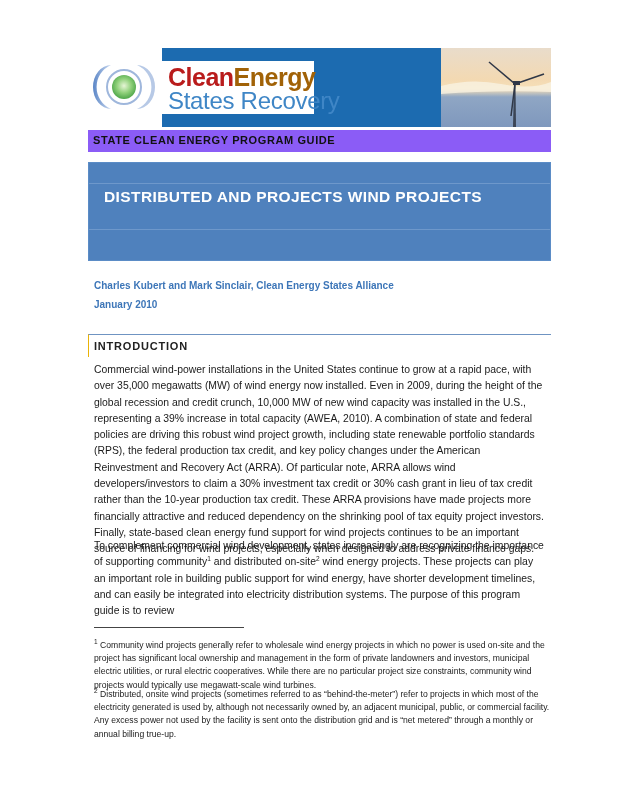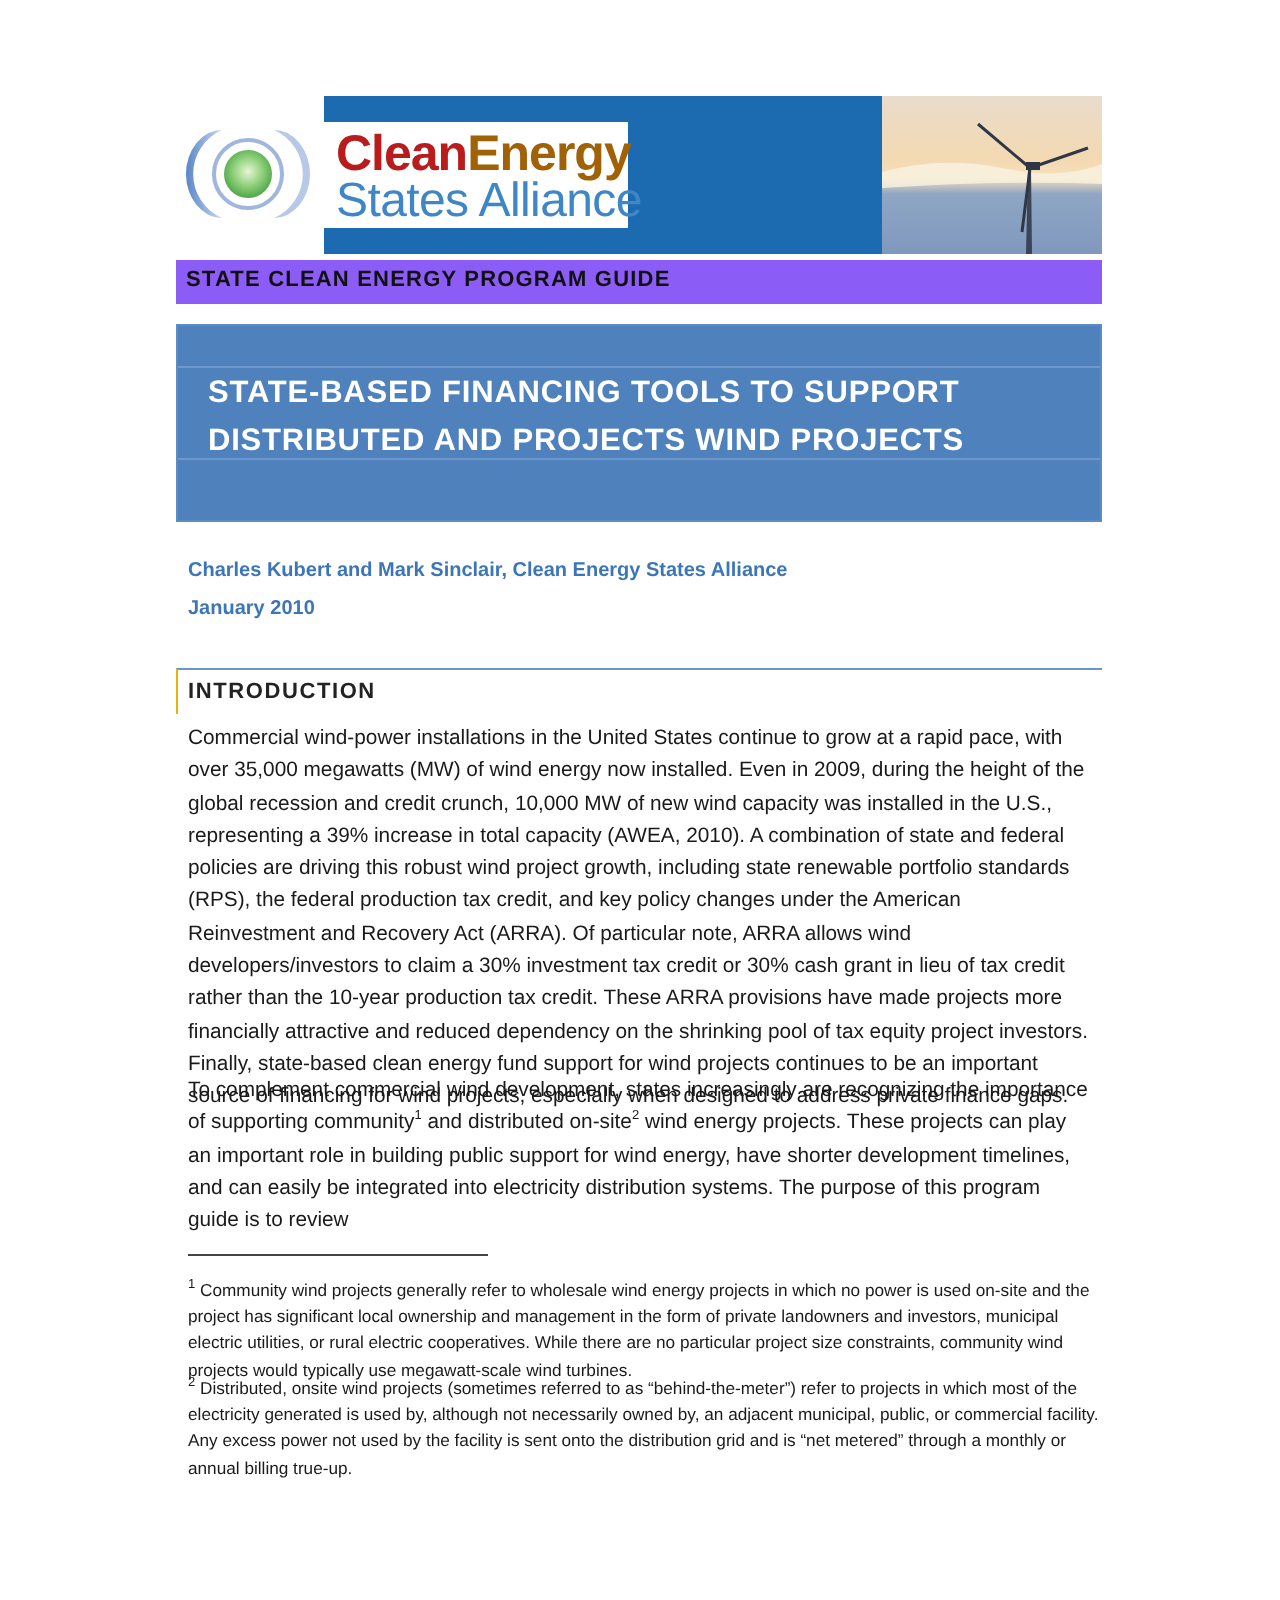--- a/index.html
+++ b/index.html
@@ -65,21 +65,21 @@
     </defs>
     <path d="M18 4 A24 24 0 0 0 18 48 A18 22 0 0 1 18 4 Z" fill="url(#g2)"></path>
     <path d="M44 4 A24 24 0 0 1 44 48 A18 22 0 0 0 44 4 Z" fill="#b7c9e6"></path>
     <circle cx="31" cy="26" r="17" fill="#ffffff" stroke="#9fb7dc" stroke-width="2"></circle>
     <circle cx="31" cy="26" r="12" fill="url(#g1)"></circle>
   </svg>
   <div class="logo-box">
     <div class="logo-line1">
       <span class="clean">Clean</span><span class="energy">Energy</span>
     </div>
-    <div class="logo-line2">States Alliance</div>
+    <div class="logo-line2">States Recovery</div>
   </div>
   <div class="photo">
     <svg width="110" height="79" viewBox="0 0 110 79">
       <path d="M0 38 Q30 30 60 36 T110 34 L110 44 Q60 42 0 46 Z" fill="#f9f2e2" opacity="0.8"></path>
       <polygon points="72,79 75,79 74.5,36 73,36" fill="#3b4556"></polygon>
       <line x1="74" y1="36" x2="48" y2="14" stroke="#2f3747" stroke-width="1.5"></line>
       <line x1="74" y1="36" x2="103" y2="26" stroke="#2f3747" stroke-width="1.5"></line>
       <line x1="74" y1="36" x2="70" y2="68" stroke="#2f3747" stroke-width="1.5"></line>
       <rect x="72" y="33" width="7" height="4" fill="#2f3747"></rect>
     </svg>
@@ -87,21 +87,20 @@
 </div>
 
 <div class="guide-bar">
   <span>STATE CLEAN ENERGY PROGRAM GUIDE</span>
 </div>
 
 <div class="title-box">
   <div class="rule" style="top:20px"></div>
   <div class="rule" style="top:66px"></div>
   <div class="title-text">
-    <div>STATE-BASED FINANCING TOOLS TO SUPPORT</div>
     <div>DISTRIBUTED AND PROJECTS WIND PROJECTS</div>
   </div>
 </div>
 
 <div class="authors">
   <div>Charles Kubert and Mark Sinclair, Clean Energy States Alliance</div>
   <div>January 2010</div>
 </div>
 
 <div class="intro-head">

